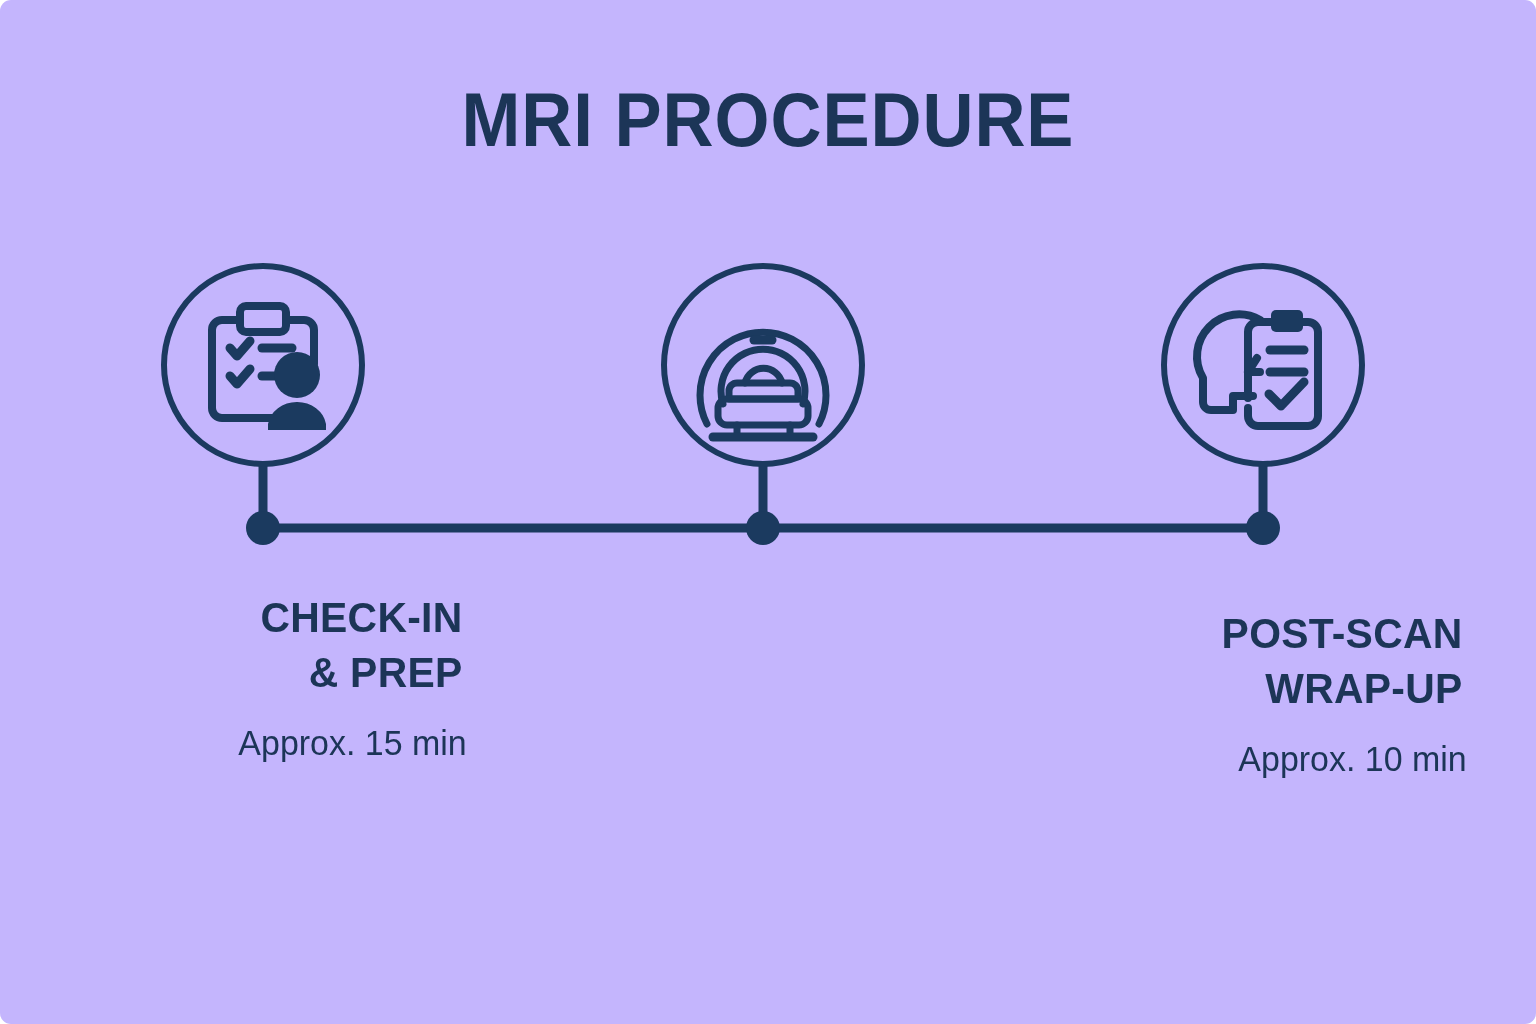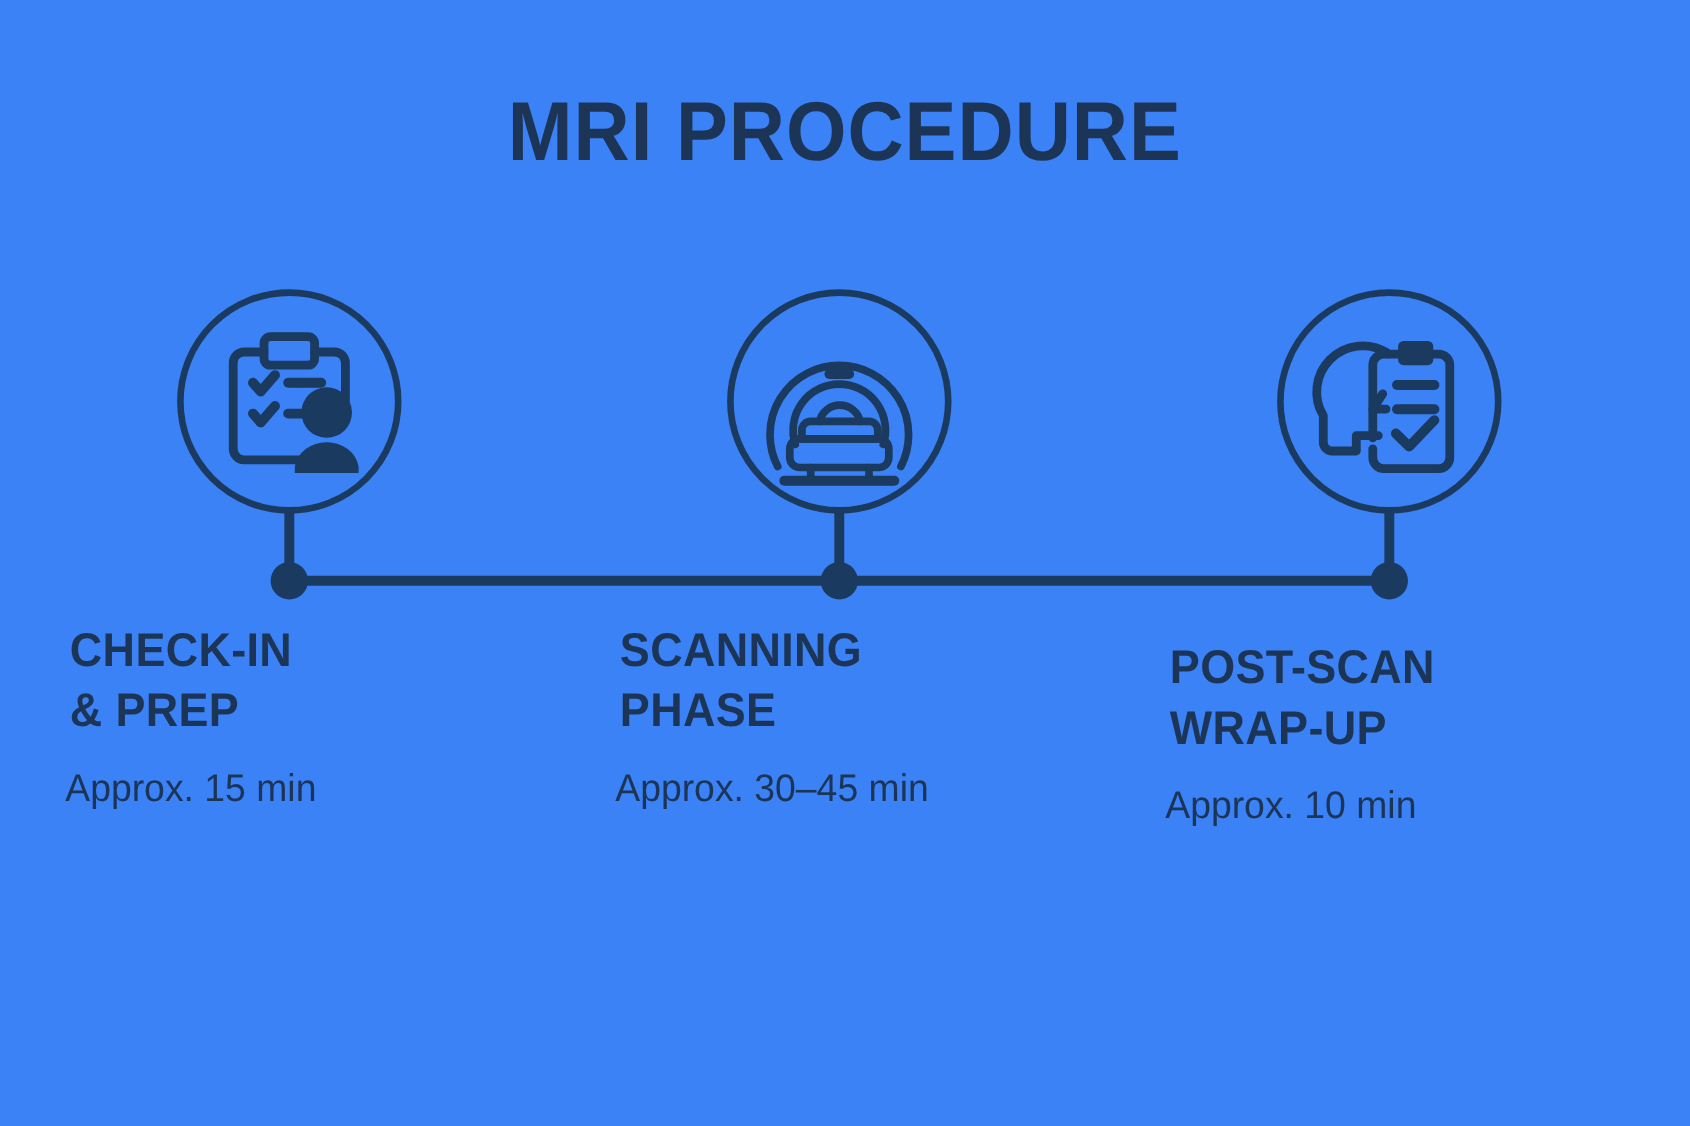--- a/index.html
+++ b/index.html
@@ -10,21 +10,22 @@
   body {
     width: 1536px;
     height: 1024px;
     font-family: "Liberation Sans", sans-serif;
     overflow: hidden;
   }
   #canvas {
     position: relative;
     width: 1536px;
     height: 1024px;
-    background: #3b82f6;
+    background: #c4b5fd;
+    border-radius: 11px;
   }
 
   
   #title {
     position: absolute;
     top: 82px;
     left: 0;
     width: 1536px;
     text-align: center;
     font-size: 76px;
@@ -42,23 +43,23 @@
     position: absolute;
     top: 0;
     left: 0;
     width: 1536px;
     height: 1024px;
   }
 
   
   .step-labels {
     position: absolute;
-    top: 564px;
+    top: 590px;
     width: 420px;
-    text-align: left;
+    text-align: right;
   }
   .step-labels.s1 { left: 53px; }
   .step-labels.s2 { left: 553px; }
   .step-labels.s3 { left: 1053px; margin-top: 16px; }
 
   .step-title {
     font-size: 43px;
     font-weight: bold;
     color: #1C3557;
     line-height: 1.28;
@@ -175,27 +176,20 @@
   </svg>
 
   <div class="step-labels s1">
     <div class="step-title">
       <span class="ln">CHECK-IN</span>
       <span class="ln">&amp; PREP</span>
     </div>
     <div class="step-duration">Approx. 15 min</div>
   </div>
 
-  <div class="step-labels s2">
-    <div class="step-title">
-      <span class="ln">SCANNING</span>
-      <span class="ln">PHASE</span>
-    </div>
-    <div class="step-duration">Approx. 30–45 min</div>
-  </div>
 
   <div class="step-labels s3">
     <div class="step-title">
       <span class="ln">POST-SCAN</span>
       <span class="ln">WRAP-UP</span>
     </div>
     <div class="step-duration">Approx. 10 min</div>
   </div>
 
 </div>

